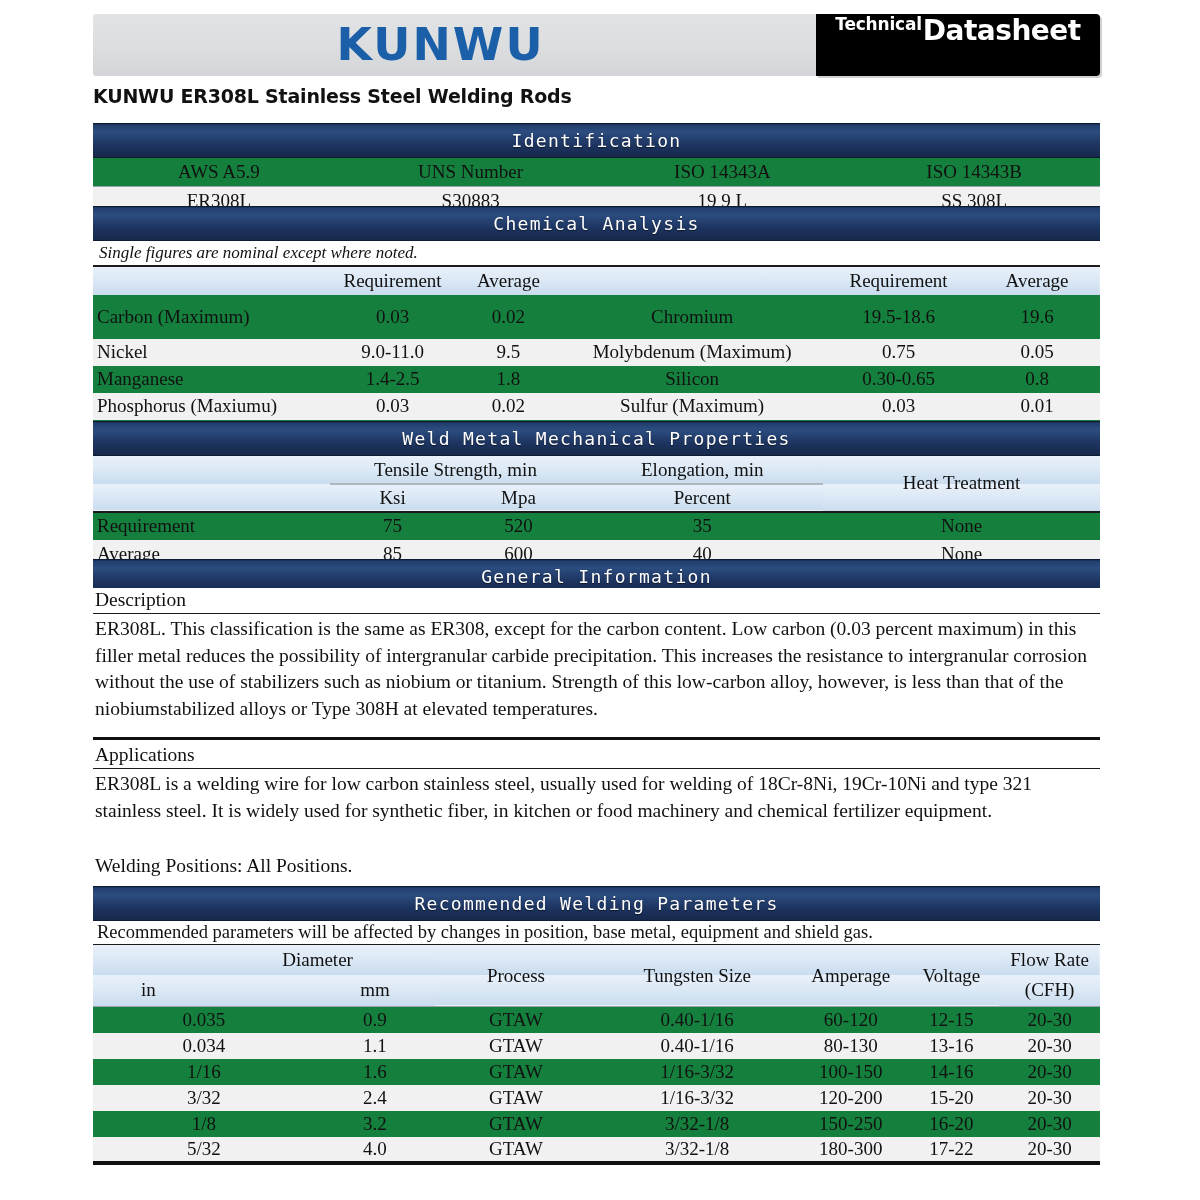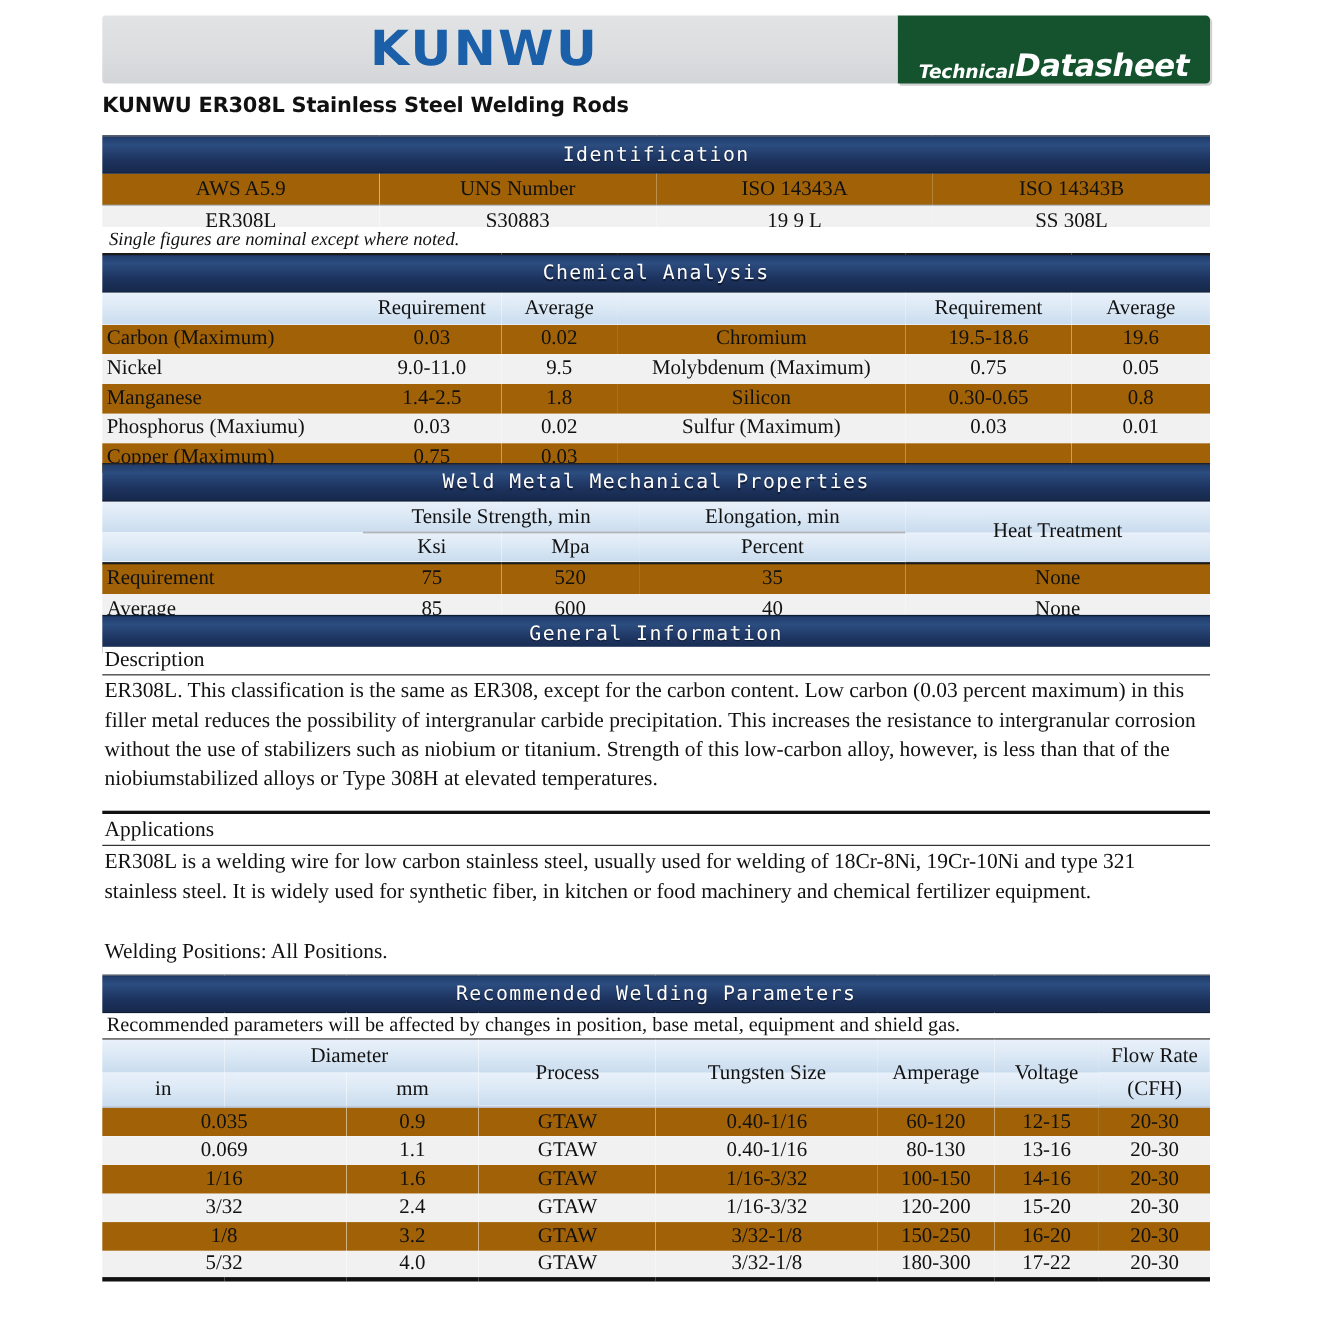--- a/index.html
+++ b/index.html
@@ -44,27 +44,26 @@
     font-weight: 700;
     letter-spacing: 2px;
     color: #1a5fa8;
     text-transform: uppercase;
     line-height: 1;
     padding-right: 26px;
     transform: scaleX(1.04);
   }
   .badge-band {
     flex: 0 0 284px;
-    background: #14532d;
+    background: #000000;
     display: flex;
-    align-items: flex-end;
+    align-items: flex-start;
     justify-content: center;
     border-radius: 0 4px 4px 0;
     box-shadow: 2px 2px 0 rgba(0,0,0,0.18);
-    font-style: italic;
   }
   .badge-small {
     font-family: "DejaVu Sans", sans-serif;
     font-size: 17px;
     font-weight: 700;
     color: #ffffff;
     letter-spacing: -0.2px;
   }
   .badge-large {
     font-family: "DejaVu Sans", sans-serif;
@@ -127,21 +126,21 @@
   }
 
   
   .hdr {
     background: linear-gradient(to bottom, #e9f1fa 0%, #dbe8f5 50%, #c9dcee 100%);
     text-align: center;
     height: 28px;
   }
   .hdr.tall { height: 29px; }
 
-  .rowA { background: #a16207; }
+  .rowA { background: #15803d; }
   .rowB { background: #f1f1f2; }
 
   .c { text-align: center; }
   .l { text-align: left; }
   .rule-bottom { border-bottom: 2px solid #1b1b1b; }
   .rule-thin   { border-bottom: 1px solid #9aa2ad; }
   .rule-thick  { border-bottom: 4px solid #111111; }
 
   .note {
     font-style: italic;
@@ -242,35 +241,35 @@
       <colgroup>
         <col style="width:23.5%">
           <col style="width:12.5%">
           <col style="width:10.5%">
         <col style="width:26%">
           <col style="width:15%">
           <col style="width:12.5%">
       </colgroup>
       <tbody>
         <tr>
+          <td class="bar" colspan="6">Chemical Analysis</td>
+        </tr>
+        <tr>
           <td class="note" colspan="6">Single figures are nominal except where noted.</td>
-        </tr>
-        <tr>
-          <td class="bar" colspan="6">Chemical Analysis</td>
         </tr>
         <tr class="hdr tall">
           <td></td>
           <td class="c">Requirement</td>
           <td class="c">Average</td>
           <td></td>
           <td class="c">Requirement</td>
           <td class="c">Average</td>
         </tr>
 
-        <tr class="rowA" style="height:27px;">
+        <tr class="rowA" style="height:44px;">
           <td class="l">Carbon (Maximum)</td>
           <td class="c">0.03</td>
           <td class="c">0.02</td>
           <td class="c">Chromium</td>
           <td class="c">19.5-18.6</td>
           <td class="c">19.6</td>
         </tr>
         <tr class="rowB" style="height:27px;">
           <td class="l">Nickel</td>
           <td class="c">9.0-11.0</td>
@@ -405,21 +404,21 @@
         <tr class="rowA" style="height:26px;">
           <td class="c" colspan="2">0.035</td>
           <td class="c">0.9</td>
           <td class="c">GTAW</td>
           <td class="c">0.40-1/16</td>
           <td class="c">60-120</td>
           <td class="c">12-15</td>
           <td class="c">20-30</td>
         </tr>
         <tr class="rowB" style="height:26px;">
-          <td class="c" colspan="2">0.069</td>
+          <td class="c" colspan="2">0.034</td>
           <td class="c">1.1</td>
           <td class="c">GTAW</td>
           <td class="c">0.40-1/16</td>
           <td class="c">80-130</td>
           <td class="c">13-16</td>
           <td class="c">20-30</td>
         </tr>
         <tr class="rowA" style="height:26px;">
           <td class="c" colspan="2">1/16</td>
           <td class="c">1.6</td>

